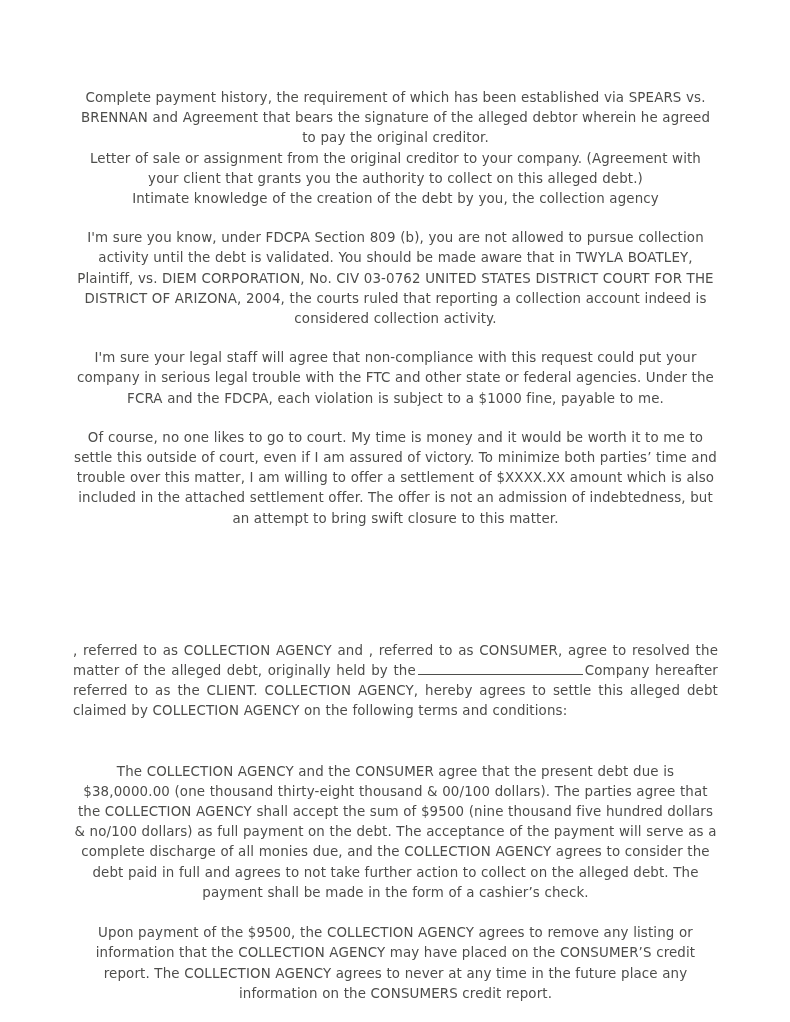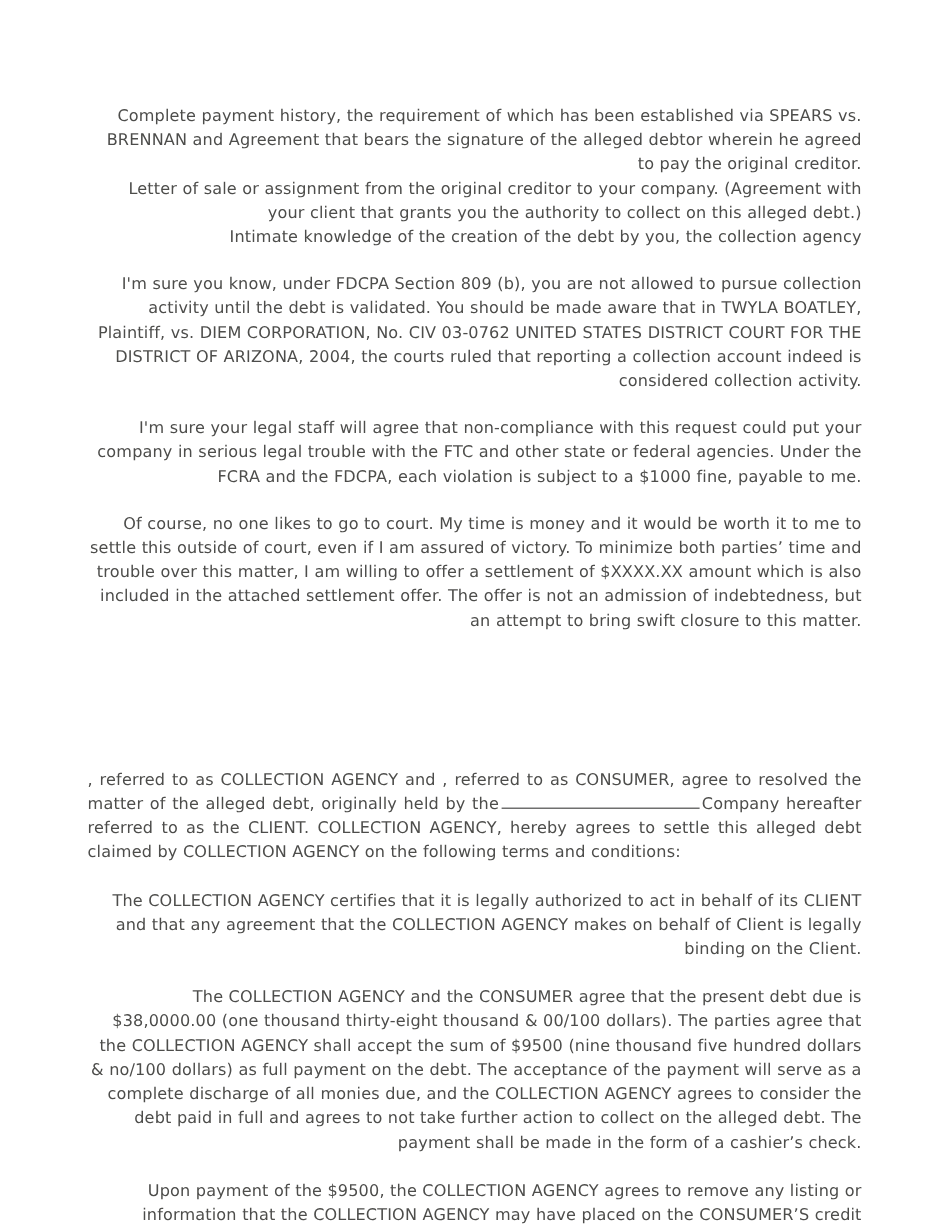--- a/index.html
+++ b/index.html
@@ -22,21 +22,21 @@
     position: absolute;
     left: 73px;
     top: 88px;
     width: 645px;
   }
   .para {
     color: #4d4d4b;
     font-size: 13.4px;
     line-height: 20.2px;
     margin: 0;
-    text-align: right;
+    text-align: center;
     letter-spacing: 0.01em;
     word-spacing: 0.01em;
   }
   .para.justified {
     text-align: justify;
     text-justify: inter-word;
   }
   .gap-sm { height: 19px; }
   .gap-md { height: 20px; }
   .gap-lg { height: 68px; }
@@ -82,21 +82,20 @@
 
     <div class="gap-lg"></div>
 
 
     <div class="gap-xl"></div>
 
     <p class="para justified"><span>, referred to as COLLECTION AGENCY and , referred to as CONSUMER, agree to resolved the matter of the alleged debt, originally held by the</span><span class="blank-line"></span><span>Company hereafter referred to as the CLIENT. COLLECTION AGENCY, hereby agrees to settle this alleged debt claimed by COLLECTION AGENCY on the following terms and conditions:</span></p>
 
     <div class="gap-md"></div>
 
-    <p class="para">The COLLECTION AGENCY certifies that it is legally authorized to act in behalf of its CLIENT and that any agreement that the COLLECTION AGENCY makes on behalf of Client is legally binding on the Client.</p>
 
     <div class="gap-md"></div>
 
     <p class="para">The COLLECTION AGENCY and the CONSUMER agree that the present debt due is $38,0000.00 (one thousand thirty-eight thousand &amp; 00/100 dollars). The parties agree that the COLLECTION AGENCY shall accept the sum of $9500 (nine thousand five hundred dollars &amp; no/100 dollars) as full payment on the debt. The acceptance of the payment will serve as a complete discharge of all monies due, and the COLLECTION AGENCY agrees to consider the debt paid in full and agrees to not take further action to collect on the alleged debt. The payment shall be made in the form of a cashier’s check.</p>
 
     <div class="gap-md"></div>
 
     <p class="para">Upon payment of the $9500, the COLLECTION AGENCY agrees to remove any listing or information that the COLLECTION AGENCY may have placed on the CONSUMER’S credit report. The COLLECTION AGENCY agrees to never at any time in the future place any information on the CONSUMERS credit report.</p>
 
   </div>

